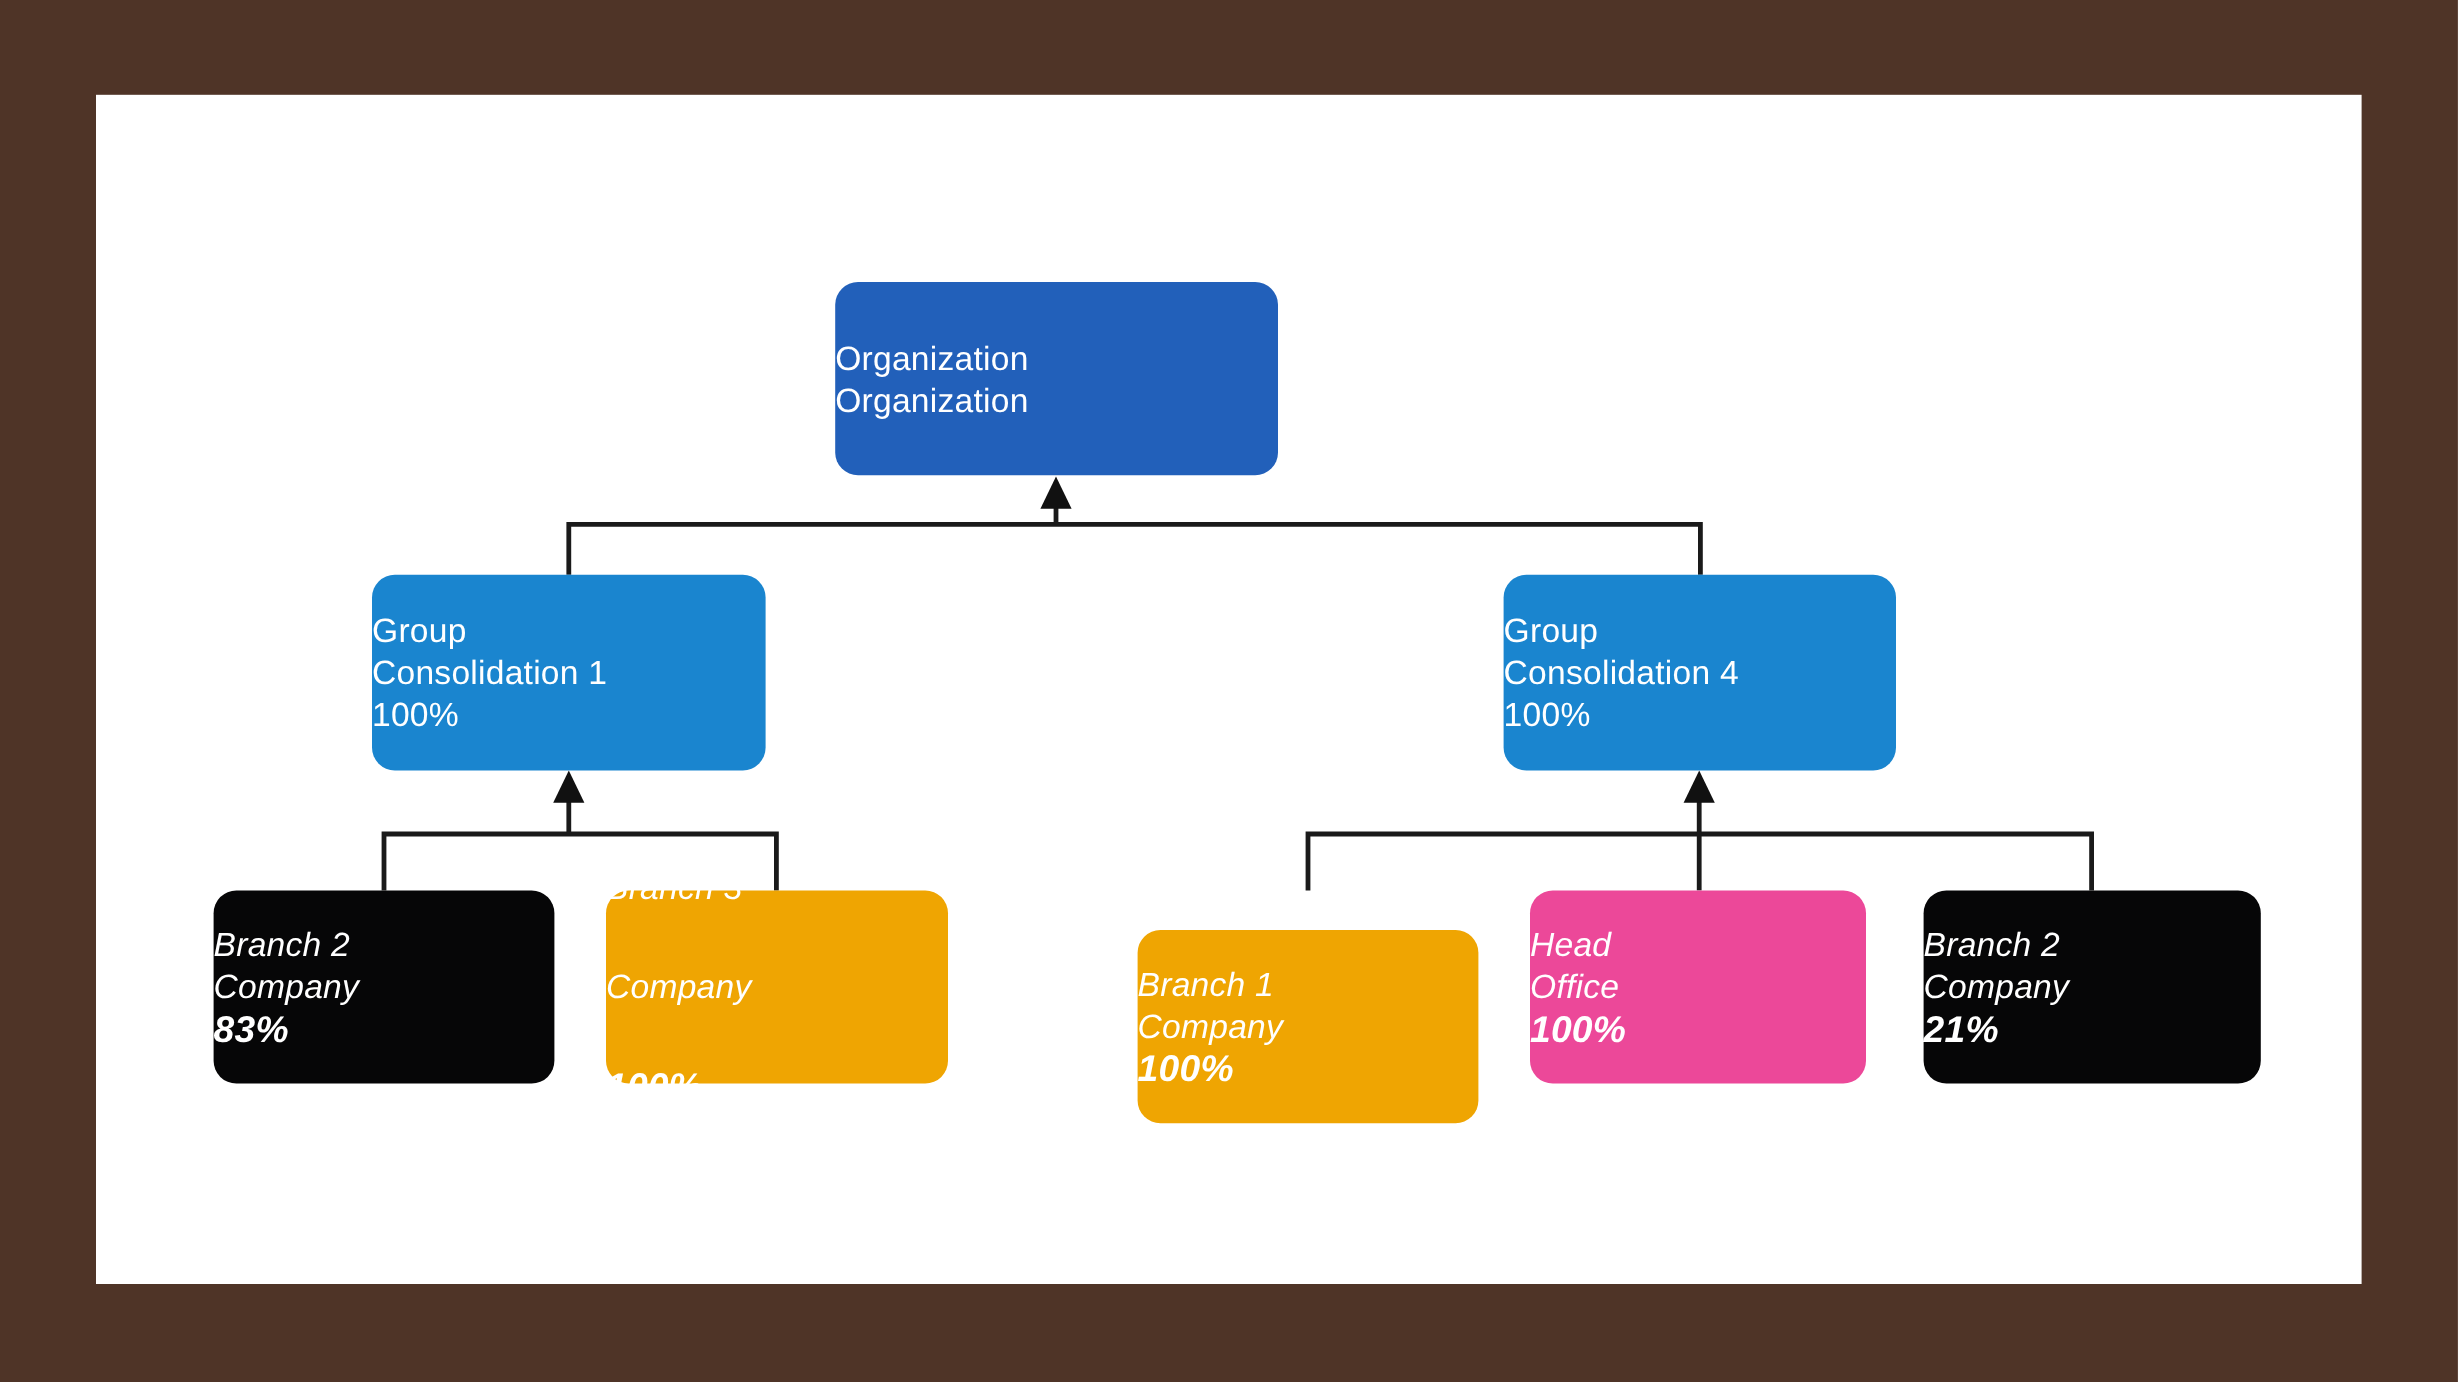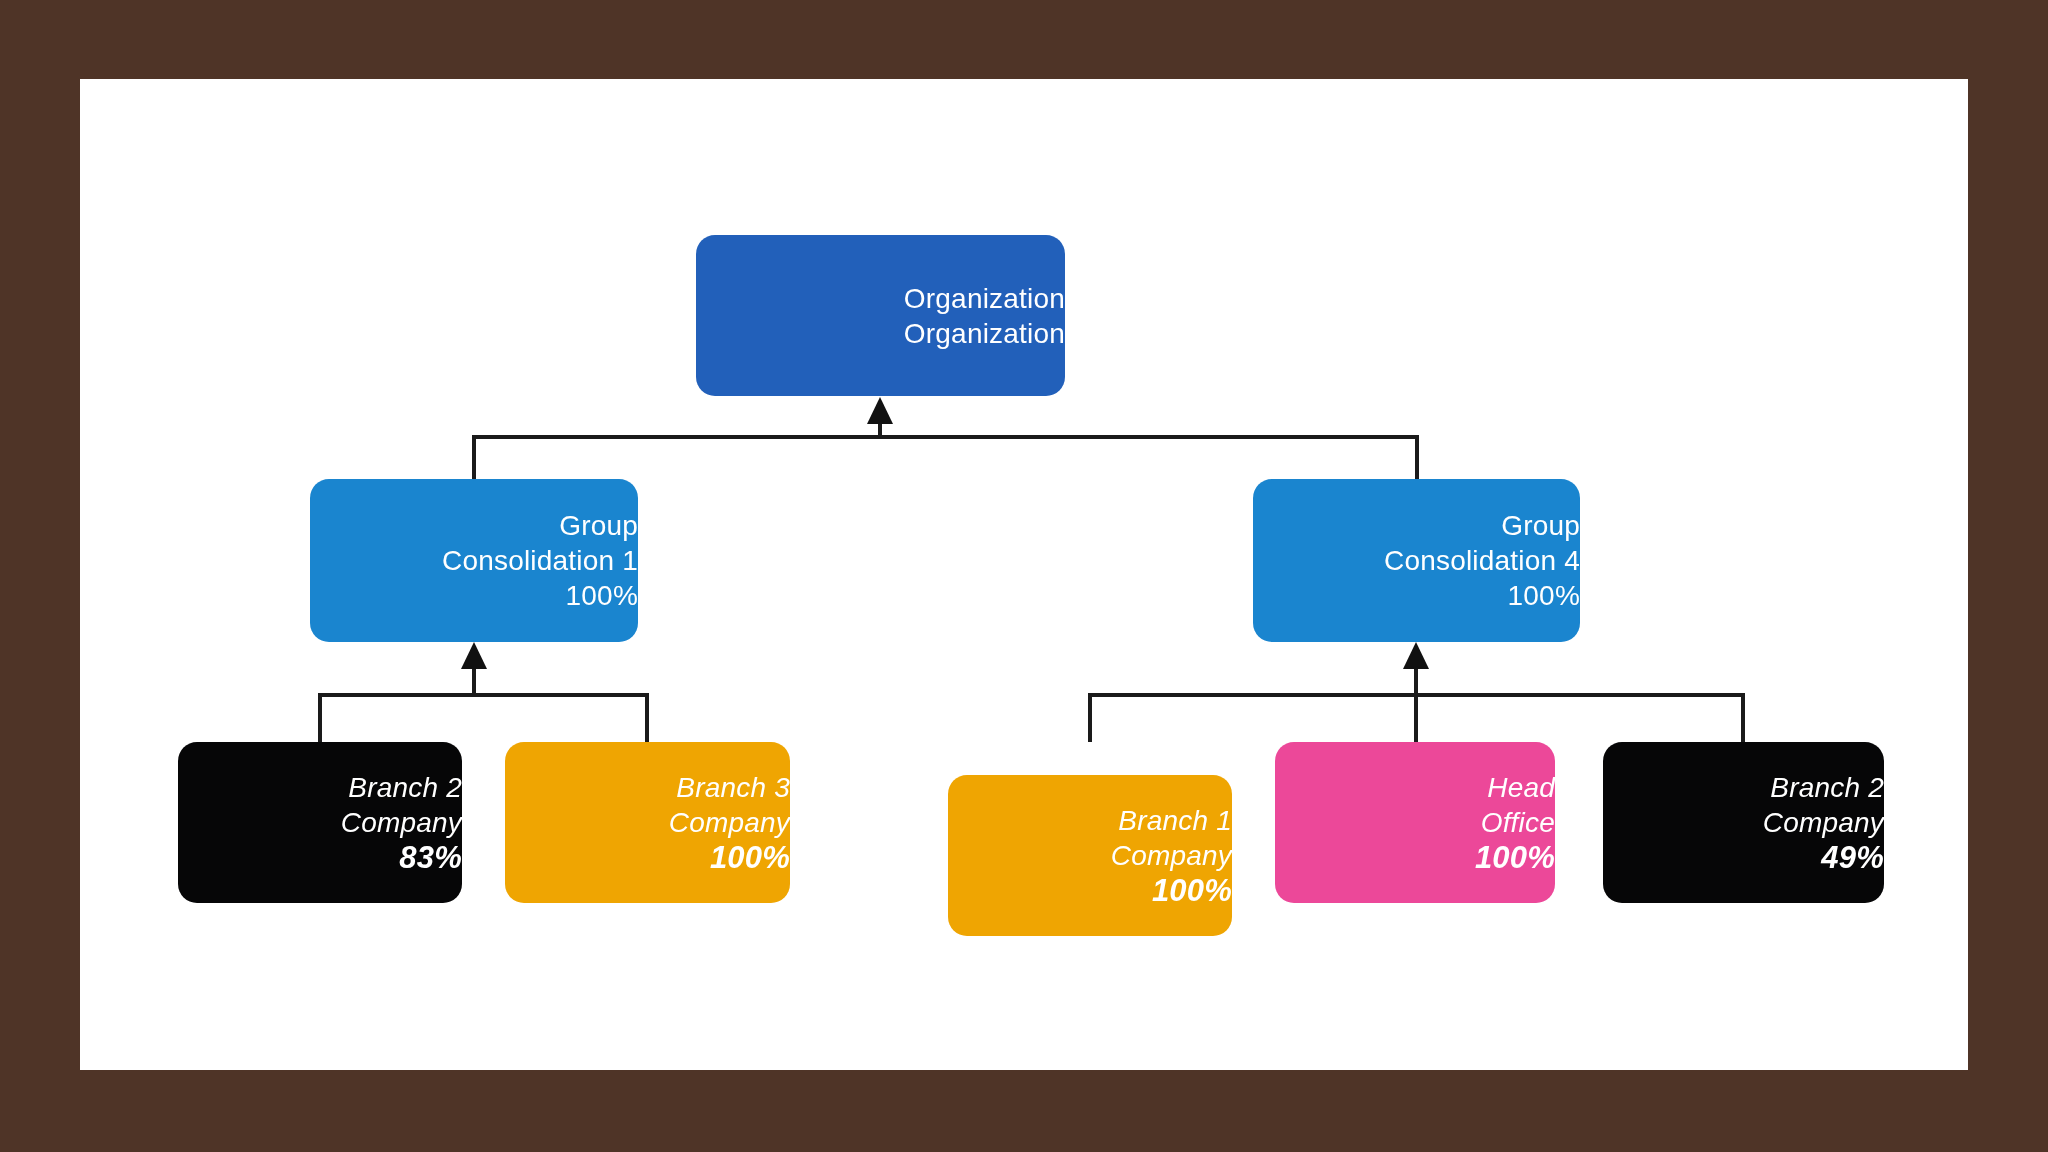--- a/index.html
+++ b/index.html
@@ -32,33 +32,33 @@
     width: 1888px;
     height: 991px;
     pointer-events: none;
   }
   .node {
     position: absolute;
     border-radius: 19px;
     color: #ffffff;
     display: flex;
     flex-direction: column;
-    align-items: flex-end;
+    align-items: flex-start;
     justify-content: center;
     text-align: center;
     font-size: 28px;
     line-height: 35px;
     letter-spacing: 0.2px;
   }
   .node-root   { left: 616px;  top: 156px; width: 369px; height: 161px; background: #2260ba; }
   .node-group1 { left: 230px;  top: 400px; width: 328px; height: 163px; background: #1a85cf; }
   .node-group2 { left: 1173px; top: 400px; width: 327px; height: 163px; background: #1a85cf; }
   .node-leaf   { top: 663px; height: 161px; font-style: italic; }
   .node-b2l    { left: 98px;   width: 284px; background: #060607; }
-  .node-b3     { left: 425px;  width: 285px; background: #efa502; }
+  .node-b3     { left: 425px;  width: 285px; background: #efa502; gap: 48px; }
   .node-b1     { left: 868px;  width: 284px; background: #efa502; margin-top: 33px; }
   .node-head   { left: 1195px; width: 280px; background: #ec4899; }
   .node-b2r    { left: 1523px; width: 281px; background: #060607; }
   .pct-bold {
     font-weight: bold;
     font-size: 31px;
   }
 </style>
 </head>
 <body>
@@ -119,17 +119,17 @@
 
     <div class="node node-leaf node-head">
       <div>Head</div>
       <div>Office</div>
       <div class="pct-bold">100%</div>
     </div>
 
     <div class="node node-leaf node-b2r">
       <div>Branch 2</div>
       <div>Company</div>
-      <div class="pct-bold">49%</div>
+      <div class="pct-bold">21%</div>
     </div>
 
   </div>
 </div>
 
 </body></html>

